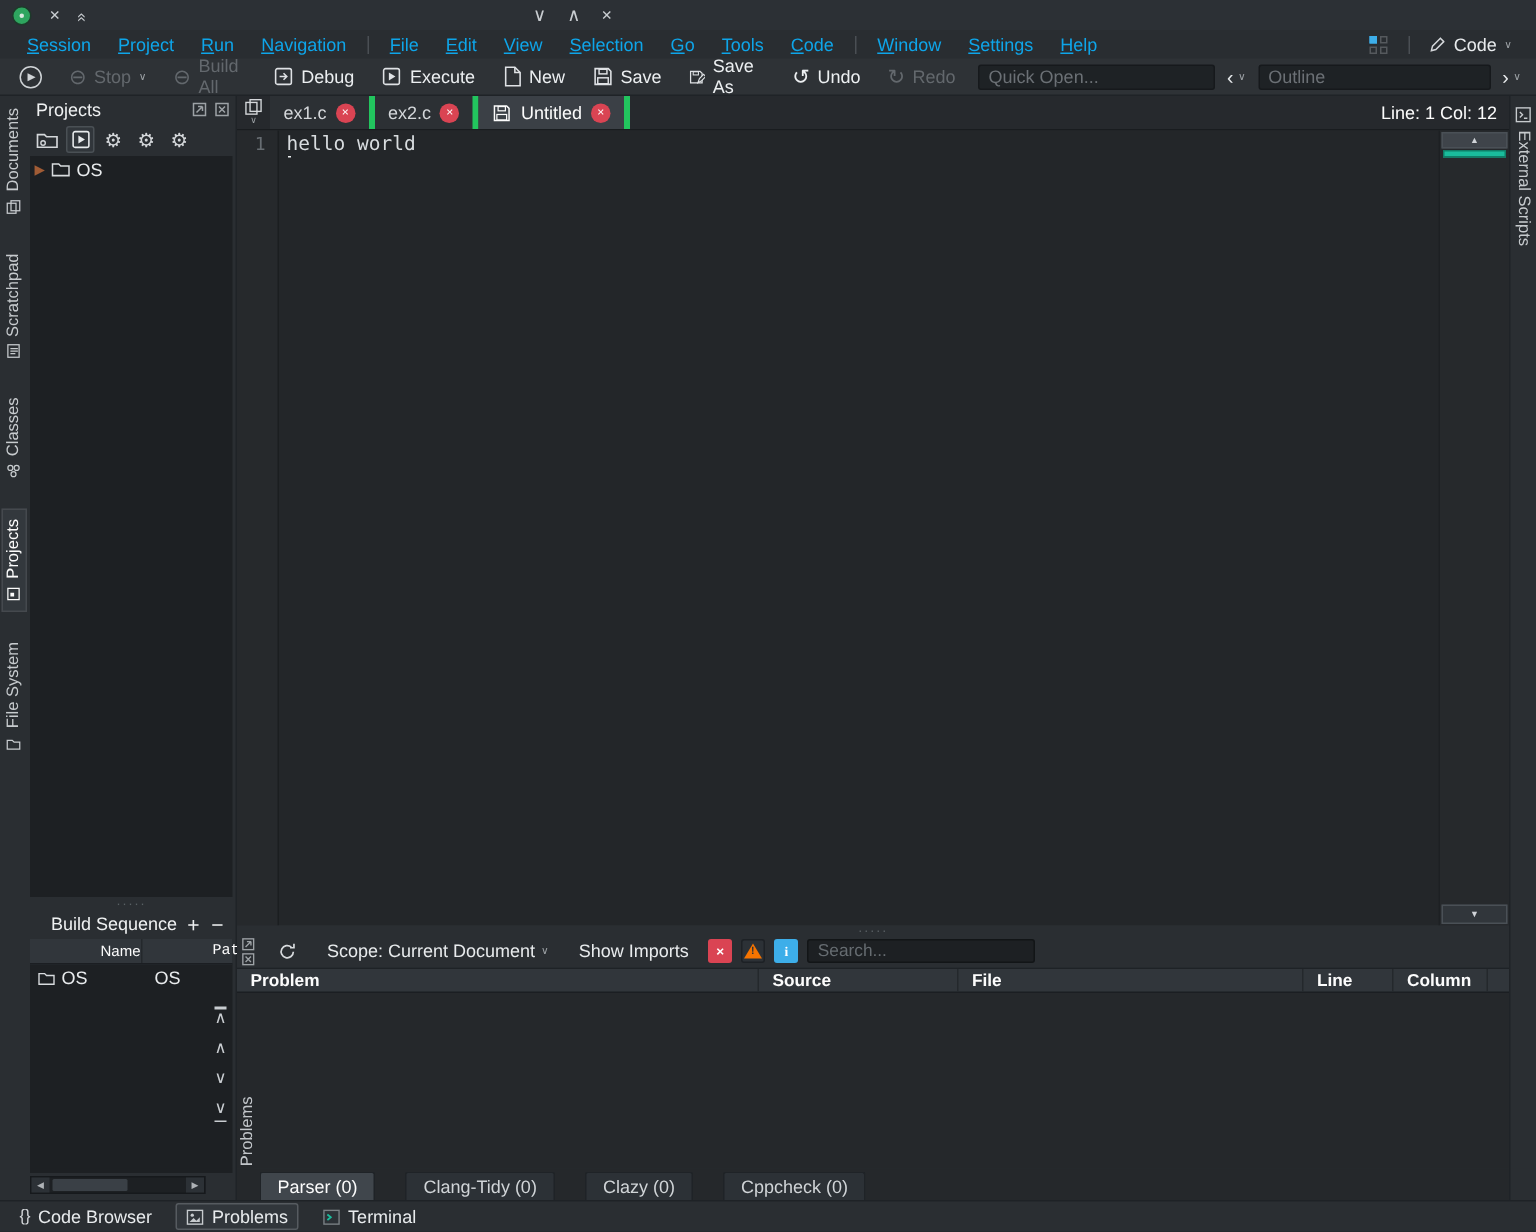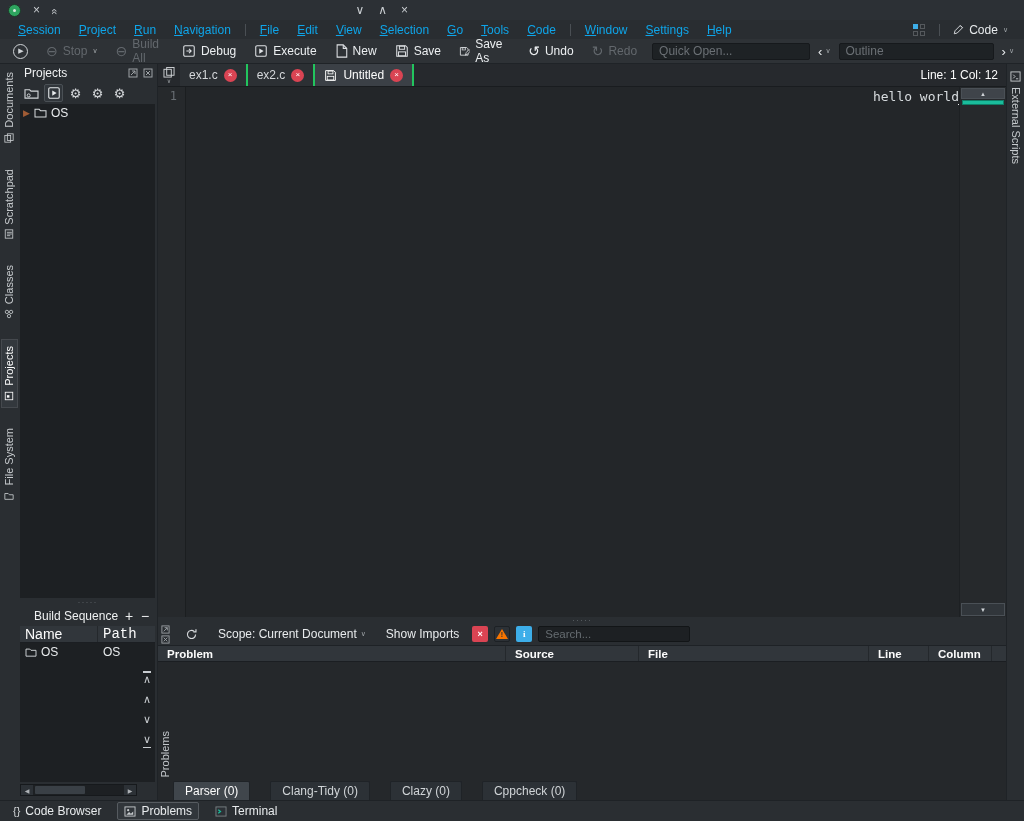--- a/index.html
+++ b/index.html
@@ -65,49 +65,49 @@
   .expander { color:#a15c35; font-size:9px; }
   .panel-splitter { height:8px; display:flex; align-items:center; justify-content:center; color:#5a6065; font-size:9px; letter-spacing:1px; line-height:0; }
 
   
   .build-panel { height:194px; display:flex; flex-direction:column; position:relative; flex:0 0 auto; }
   .build-head { height:20px; display:flex; align-items:center; padding:0 4px 0 16px; }
   .build-title { flex:1; color:#eff1f2; }
   .pm-btn { width:16px; text-align:center; color:#eceeef; font-size:14px; line-height:14px; }
   .build-table { flex:1; display:flex; flex-direction:column; margin:0 2px; background:#1d2023; }
   .bt-header { height:17px; display:flex; background:#31363b; border-bottom:1px solid #1b1e22; }
-  .bt-th { display:flex; align-items:center; padding-left:5px; color:#fcfcfc; border-right:1px solid #24282c; font-size:14px; }
+  .bt-th { display:flex; align-items:center; padding-left:5px; color:#fcfcfc; border-right:1px solid #24282c; font-size:10px;margin-left:42px; }
   .bt-th.name { width:78px; } .bt-th.path { flex:1; border-right:none;font-family:Liberation Mono, monospace; }
   .bt-row { height:17px; display:flex; align-items:center; color:#e8ebed; }
   .bt-cell-name { width:78px; display:flex; align-items:center; gap:4px; padding-left:5px; }
   .bt-cell-path { flex:1; padding-left:5px; }
   .move-strip { position:absolute; right:1px; top:68px; width:18px; display:flex; flex-direction:column; align-items:center; gap:9px; color:#c9cdd1; }
   .move-btn { font-size:11px; line-height:1; position:relative; }
   .move-btn.bar-top::before { content:""; position:absolute; top:-3px; left:0; right:0; height:1.5px; background:#c9cdd1; }
   .move-btn.bar-bottom::after { content:""; position:absolute; bottom:-3px; left:0; right:0; height:1.5px; background:#c9cdd1; }
   .hscroll { height:12px; margin:2px 20px 4px 2px; display:flex; align-items:stretch; border:1px solid #16191c; background:#1d2023; }
   .hs-arrow { width:12px; display:flex; align-items:center; justify-content:center; font-size:6px; color:#aeb2b6; background:#2c3136; }
   .hs-track { flex:1; position:relative; }
   .hs-thumb { position:absolute; left:2px; top:1px; bottom:1px; width:55%; background:#3a4046; border-radius:1px; }
 
   
   .center-col { flex:1; display:flex; flex-direction:column; min-width:0; }
   .tabbar { height:23px; background:#26292d; display:flex; align-items:stretch; border-bottom:1px solid #191c1f; }
   .tabbar-docicon { width:22px; display:flex; flex-direction:column; align-items:center; justify-content:center; color:#d4d7da; }
   .tabbar-docicon .caret-dn { font-size:6px; margin-top:-1px; }
-  .etab { display:flex; align-items:center; gap:6px; padding:0 9px; background:#2c3034; border-right:2px solid #22c55e; color:#d4d7da; }
+  .etab { display:flex; align-items:center; gap:6px; padding:0 9px; background:#2c3034; border-right:4px solid #22c55e; color:#d4d7da; }
   .etab.active { background:#3b4046; color:#fcfcfc; }
   .close-dot { width:13px; height:13px; border-radius:50%; background:#da4453; color:#fff; font-size:8px; display:flex; align-items:center; justify-content:center; line-height:1; }
   .tab-spacer { flex:1; }
   .cursor-status { display:flex; align-items:center; padding-right:8px; color:#fcfcfc; }
 
   .editor { flex:1; display:flex; min-height:0; background:#232629; }
   .gutter { width:28px; background:#26292c; border-right:1px solid #1b1e20; color:#676d72; font-family:"DejaVu Sans Mono",monospace; font-size:12px; text-align:right; padding:2px 8px 0 0; }
   .code-area { flex:1; padding:2px 0 0 5px; font-family:"DejaVu Sans Mono",monospace; font-size:13px; color:#d8dcdf; }
-  .code-line { display:flex; align-items:flex-end; height:16px;flex-direction:column; }
+  .code-line { display:flex; align-items:flex-start; height:16px;flex-direction:column; }
   .text-cursor { width:1.5px; height:14px; background:#f0f2f3; margin-left:1px; }
   .scrollcol { width:47px; background:#26292c; border-left:1px solid #1d2023; display:flex; flex-direction:column; }
   .sc-up { height:11px; margin:1px 1px 0 1px; background:#3f444a; border:1px solid #4a5056; display:flex; align-items:center; justify-content:center; font-size:6px; color:#d0d4d8; }
   .sc-pos { height:5px; margin:1px 2px; background:#1abc9c; border:1px solid #0f7e67; }
   .sc-fill { flex:1; }
   .sc-down { height:13px; margin:0 1px 1px 1px; background:#31363b; border:1px solid #4a5056; display:flex; align-items:center; justify-content:center; font-size:6px; color:#d0d4d8; }
 
   .center-splitter { height:6px; background:#2a2e32; display:flex; align-items:center; justify-content:center; color:#5a6065; font-size:9px; letter-spacing:1px; line-height:0; }
 
   

